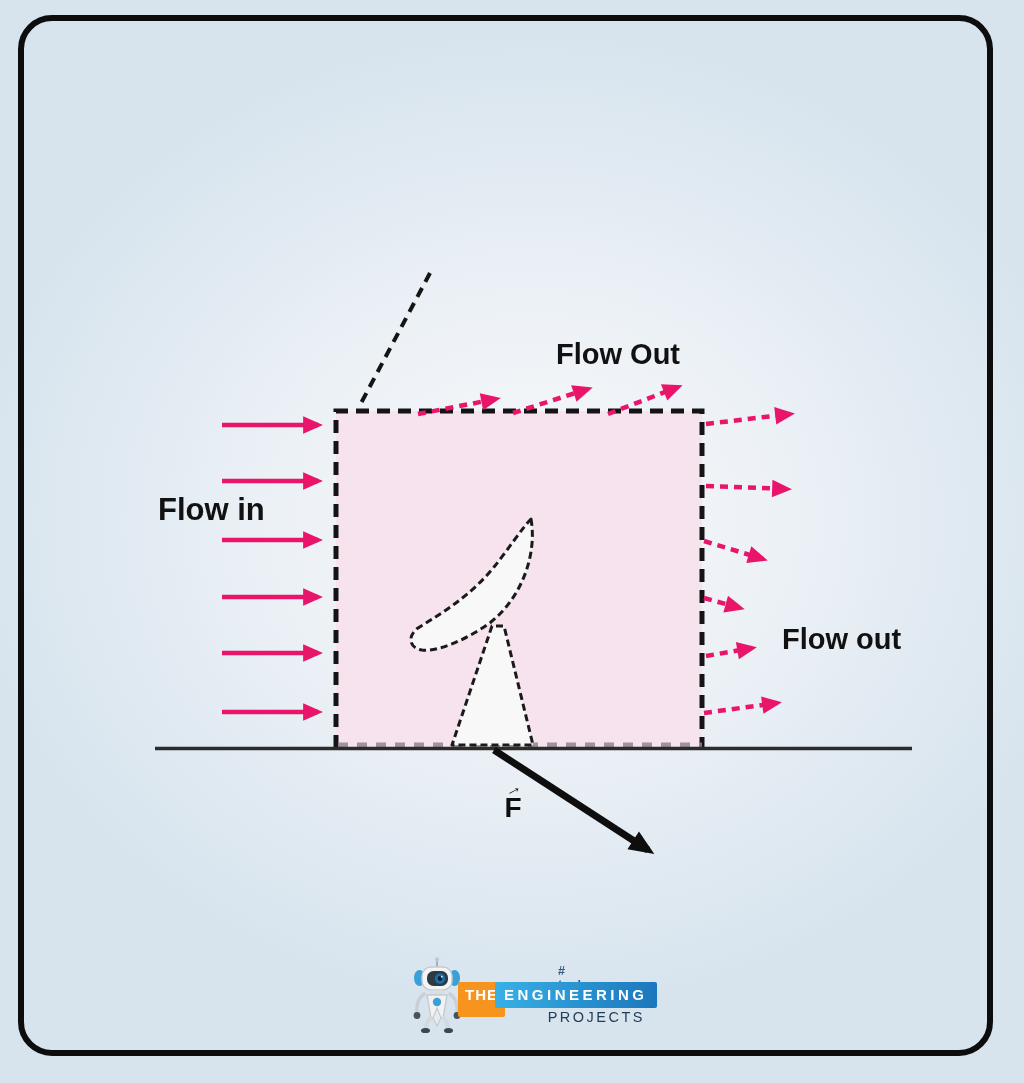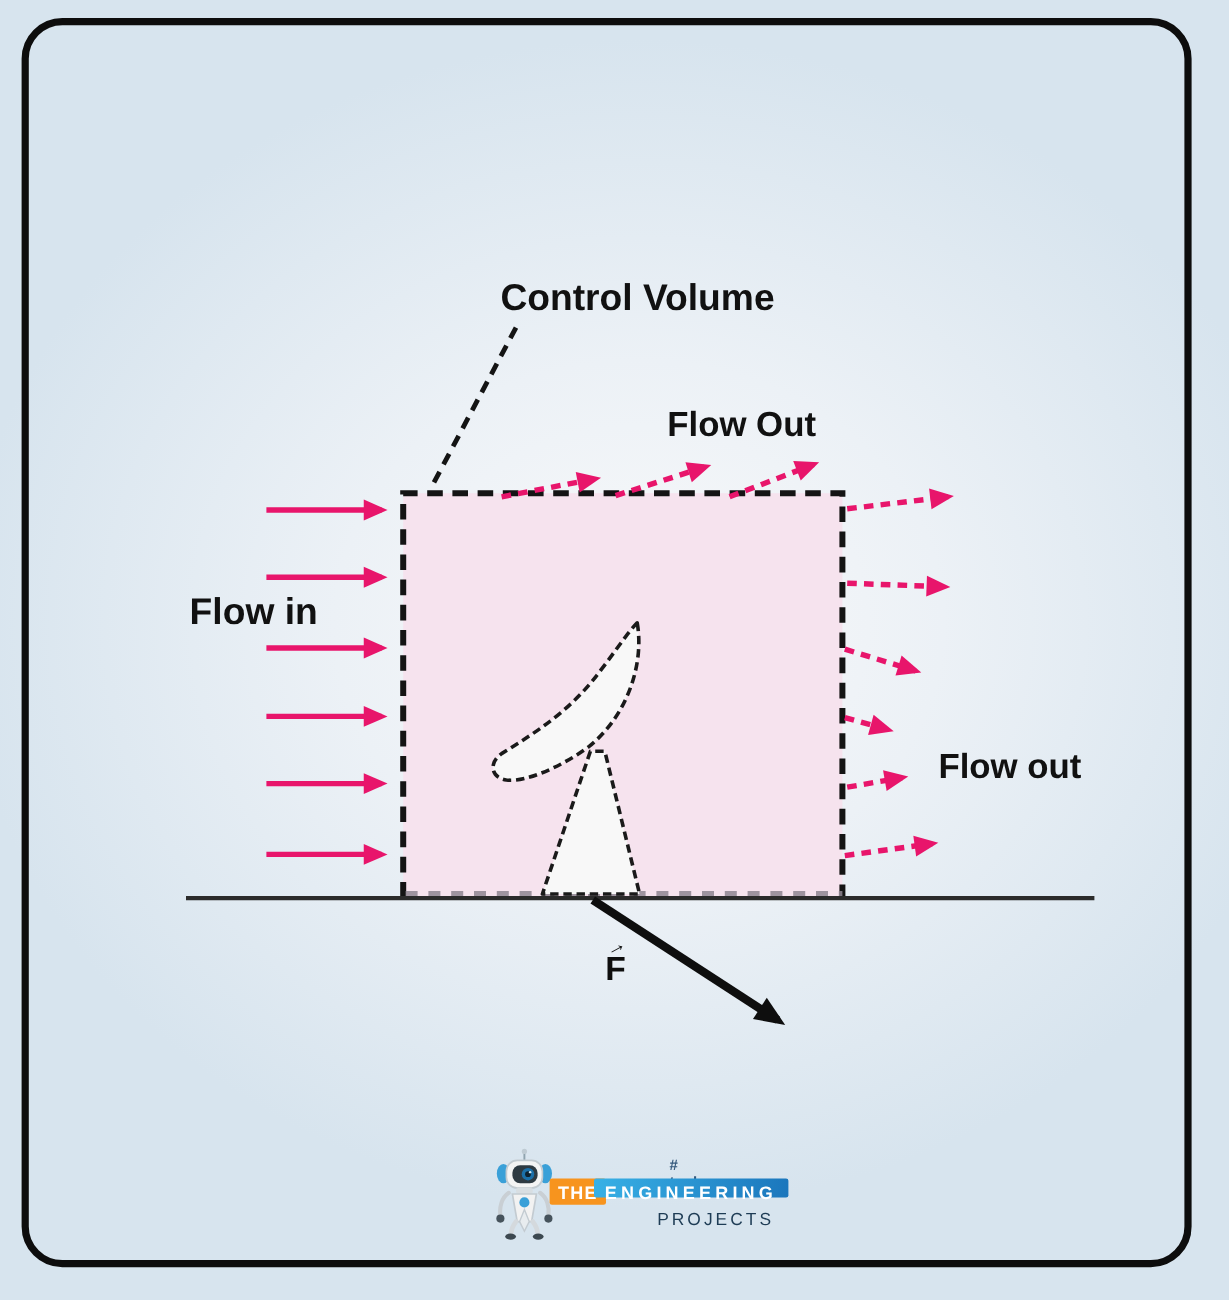--- a/index.html
+++ b/index.html
@@ -53,24 +53,24 @@
   .lbl-for{left:782px;top:623px;font-size:29px;}
   .f-label{position:absolute;left:496px;top:784px;width:34px;text-align:center;color:#0E0E0E;}
   .f-label .f-vec{display:block;font-size:17px;line-height:10px;font-weight:700;transform:rotate(-28deg);}
   .f-label .f-char{display:block;font-size:28px;line-height:28px;font-weight:700;}
 
   
   .logo{position:absolute;left:406px;top:952px;width:250px;height:84px;}
   .logo-robot{position:absolute;left:4px;top:4px;width:54px;height:78px;}
   .logo-tagline{position:absolute;left:152px;top:12px;font-size:12.5px;font-weight:700;
     color:var(--tagline-blue,#365A7D);letter-spacing:.5px;}
-  .logo-the{position:absolute;left:52px;top:30px;height:22px;line-height:26px;padding:0 7px;
+  .logo-the{position:absolute;left:52px;top:30px;height:35px;line-height:26px;padding:0 7px;
     background:var(--logo-orange,#F7941E);color:#fff;font-size:15px;font-weight:700;
     letter-spacing:1px;border-radius:2px;}
-  .logo-eng{position:absolute;left:89px;top:30px;height:16px;line-height:26px;padding:0 9px;
+  .logo-eng{position:absolute;left:89px;top:30px;height:26px;line-height:26px;padding:0 9px;
     background:linear-gradient(100deg,var(--logo-blue-1,#38B1E6),var(--logo-blue-2,#1B76BC));
     color:#fff;font-size:15px;font-weight:700;letter-spacing:3.5px;border-radius:2px;}
   .logo-projects{position:absolute;left:89px;top:57px;width:150px;text-align:right;
     color:var(--logo-navy,#1E3C55);font-size:14.5px;font-weight:400;letter-spacing:2.5px;}
 </style>
 </head>
 <body>
 
 <div class="canvas">
 
@@ -126,21 +126,20 @@
                C409,648 407,636 418,628
                C447,610 472,594 494,567
                C507,551 523,527 531,519 Z"></path>
     </g>
 
     <line class="force" x1="494" y1="750" x2="648" y2="850" marker-end="url(#mBlack)"></line>
   </svg>
 
   <div class="frame"></div>
 
-  <div class="lbl lbl-cv">Control Volume</div>
   <div class="lbl lbl-fot">Flow Out</div>
   <div class="lbl lbl-fin">Flow in</div>
   <div class="lbl lbl-for">Flow out</div>
 
   <div class="f-label">
     <span class="f-vec">→</span>
     <span class="f-char">F</span>
   </div>
 
   <div class="logo">

